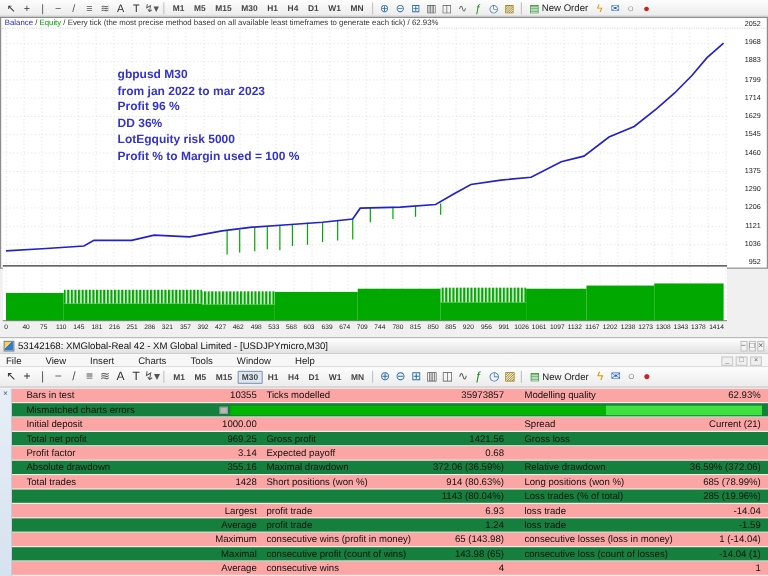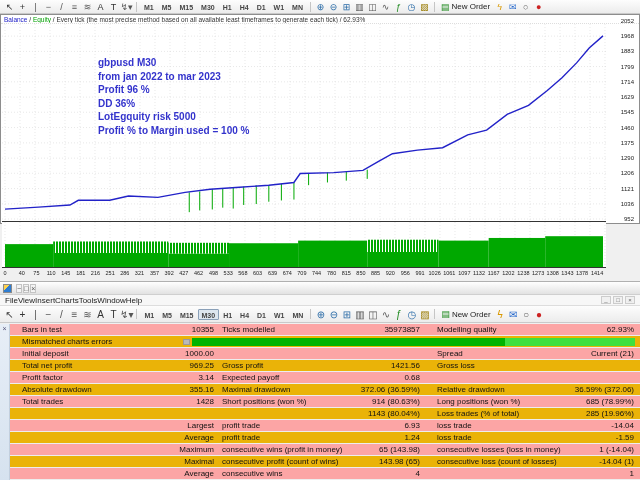--- a/index.html
+++ b/index.html
@@ -25,33 +25,33 @@
   #ylabels div{position:absolute;right:3px}
   #xlabels{position:absolute;top:254px;left:1px;width:604px;height:10px;font-size:5.5px;color:#222}
   #xlabels div{position:absolute;top:1px;transform:translateX(-50%)}
   #annotation{position:absolute;top:32px;left:96px;font-size:10px;font-weight:bold;color:#3333cc;line-height:13.5px;white-space:pre}
 
   
   #terminal-window{position:absolute;top:281px;left:0;width:640px;height:199px;background:#f0f0f0;border-top:1px solid #b0b0b0}
   #t-titlebar{height:13px;display:flex;align-items:center;gap:3px;padding:0 3px;background:linear-gradient(#ffffff,#e2e2e2);font-size:8px;color:#111;border-bottom:1px solid #cfcfcf}
   .app-ico{width:9px;height:9px;flex:none;background:linear-gradient(135deg,#ffd24d 0 40%,#2d7dd2 40% 100%);border:1px solid #8a8a8a}
   .winbtn{width:13px;height:10px;font-size:7px;line-height:9px;text-align:center;color:#555;border:1px solid #c4c4c4;background:#f4f4f4;margin-left:1px}
-  #t-menubar{height:11px;display:flex;align-items:center;gap:0;padding:0 5px;font-size:8px;color:#222;background:#f7f7f7;border-bottom:1px solid #ddd}
+  #t-menubar{height:11px;display:flex;align-items:flex-end;gap:20px;padding:0 5px;font-size:8px;color:#222;background:#f7f7f7;border-bottom:1px solid #ddd}
   .mdi{display:flex;gap:2px;margin-left:auto}
   .mdi span{font-size:6px;color:#666;border:1px solid #ccc;width:10px;height:8px;line-height:7px;text-align:center;background:#f0f0f0}
   #t-toolbar{height:17px;display:flex;align-items:center;background:linear-gradient(#fdfdfd,#ececec);border-bottom:1px solid #c9c9c9;padding:0 3px;white-space:nowrap;overflow:hidden}
   #t-toolbar .icon{height:14px;font-size:10px}
 
   
   #report{position:absolute;top:42px;left:0;width:640px;height:157px;background:#fff}
   #report-strip{position:absolute;left:0;top:0;width:10px;height:100%;background:linear-gradient(#e7eef7,#d6e2ef);border-right:1px solid #c2cfde;text-align:center}
   #report-close{font-size:7px;color:#557;line-height:10px;cursor:default}
   #report-rows{position:absolute;left:10px;top:0;right:0;bottom:0}
   .rrow{position:relative;height:12px;font-size:8px;line-height:12px;color:#111;border-bottom:1px solid #ededed;background:#fca5a5}
-  .rrow.alt{background:#eab308}
+  .rrow.alt{background:#15803d}
   .rc{position:absolute;top:0;white-space:nowrap;overflow:hidden}
   .cl1{left:12px;width:130px}
   .cv1{left:118px;width:86px;text-align:right}
   .cl2{left:212px;width:180px}
   .cv2{left:300px;width:110px;text-align:right}
   .cl3{left:427px;width:170px}
   .cv3{left:480px;width:144px;text-align:right}
   .qchip{position:absolute;left:173px;top:3px;width:7px;height:6px;background:#b9b9b9;border:1px solid #9a9a9a}
   .qbar1{position:absolute;left:182px;top:2px;width:313px;height:8px;background:#00b400}
   .qbar2{position:absolute;left:495px;top:2px;width:130px;height:8px;background:#3fe03f}
@@ -257,20 +257,21 @@
         <div style="left: 550.748px;">1308</div>
         <div style="left: 565.405px;">1343</div>
         <div style="left: 580.062px;">1378</div>
         <div style="left: 595.137px;">1414</div>
       </div>
   </div>
 
   <div id="terminal-window">
     <div id="t-titlebar">
       <span class="app-ico"></span>
+      <span style="flex:1;overflow:hidden;text-overflow:ellipsis">53142168: XMGlobal-Real 42 - XM Global Limited - [USDJPYmicro,M30]</span>
       <span id="t-winbtns"><span class="winbtn">−</span><span class="winbtn">□</span><span class="winbtn">×</span></span>
     </div>
     <div id="t-menubar">
         <span>File</span>
         <span>View</span>
         <span>Insert</span>
         <span>Charts</span>
         <span>Tools</span>
         <span>Window</span>
         <span>Help</span>

